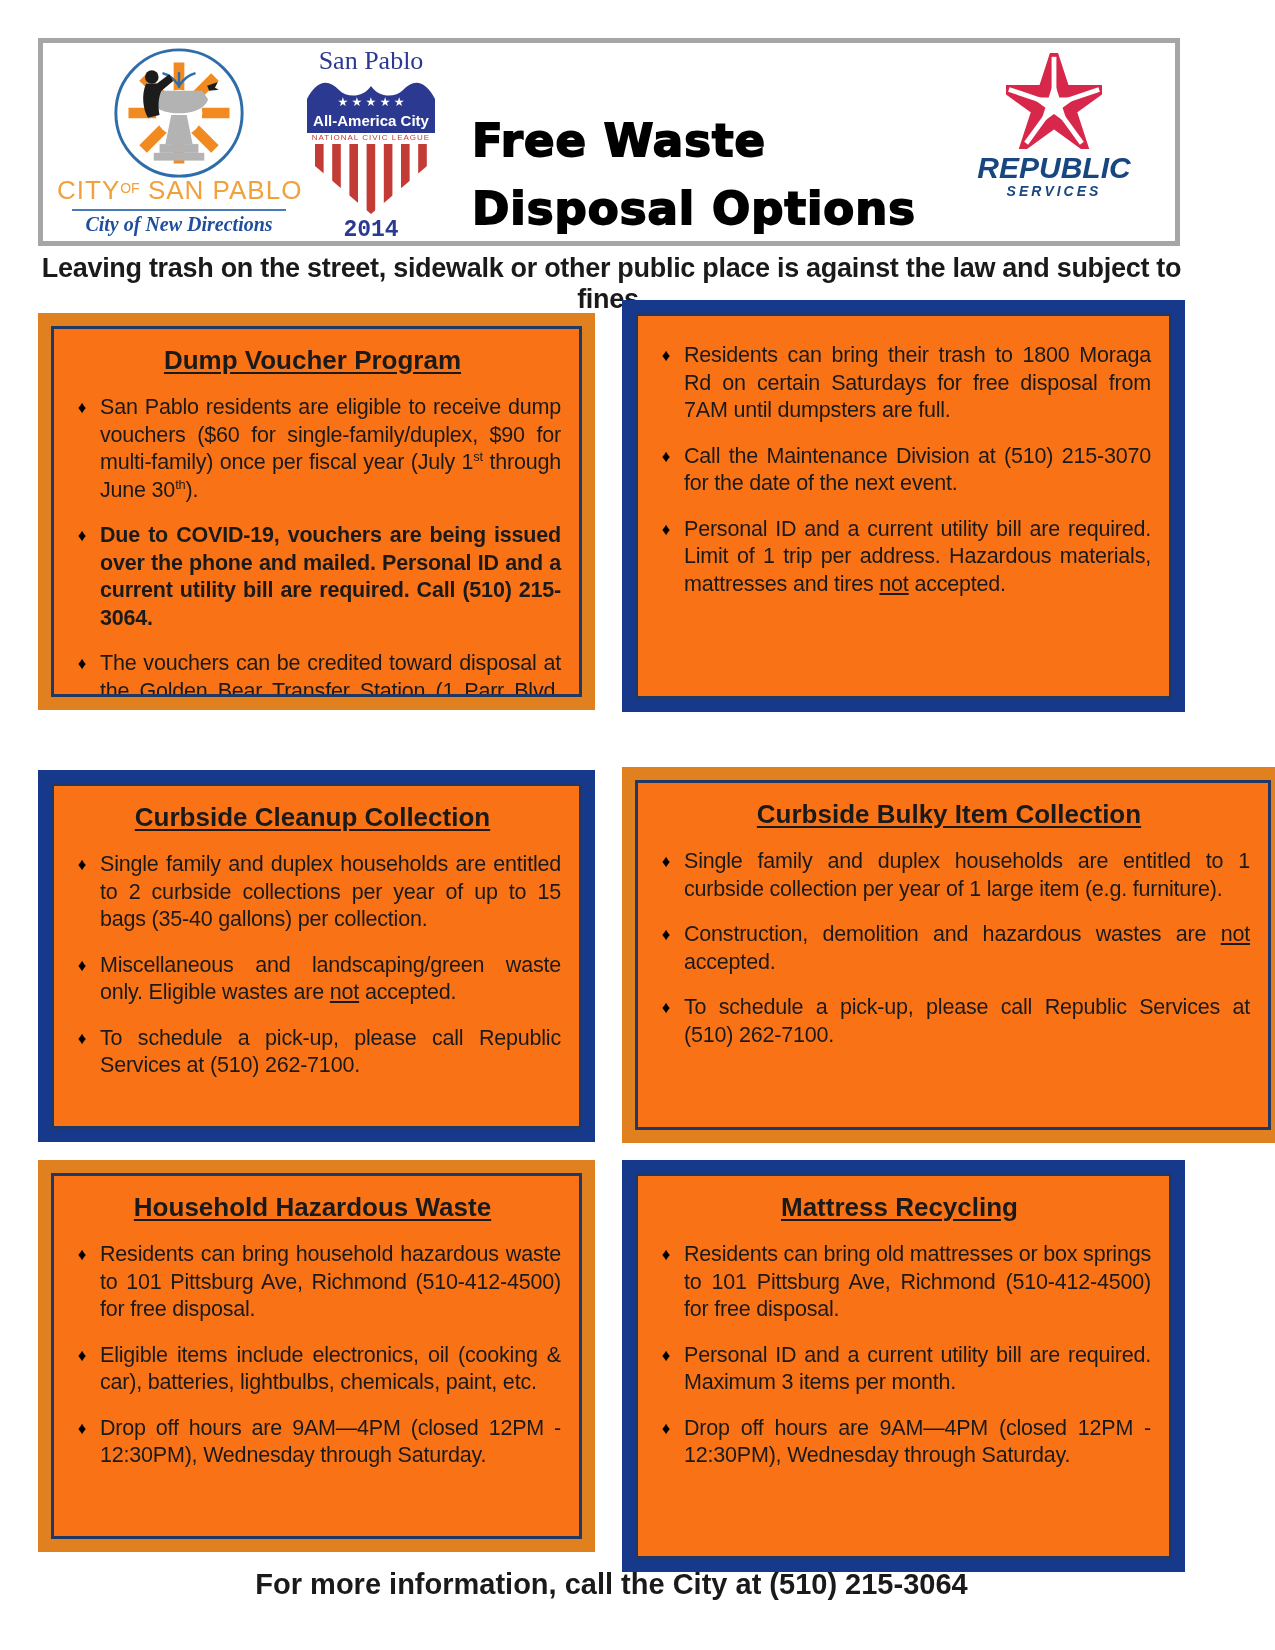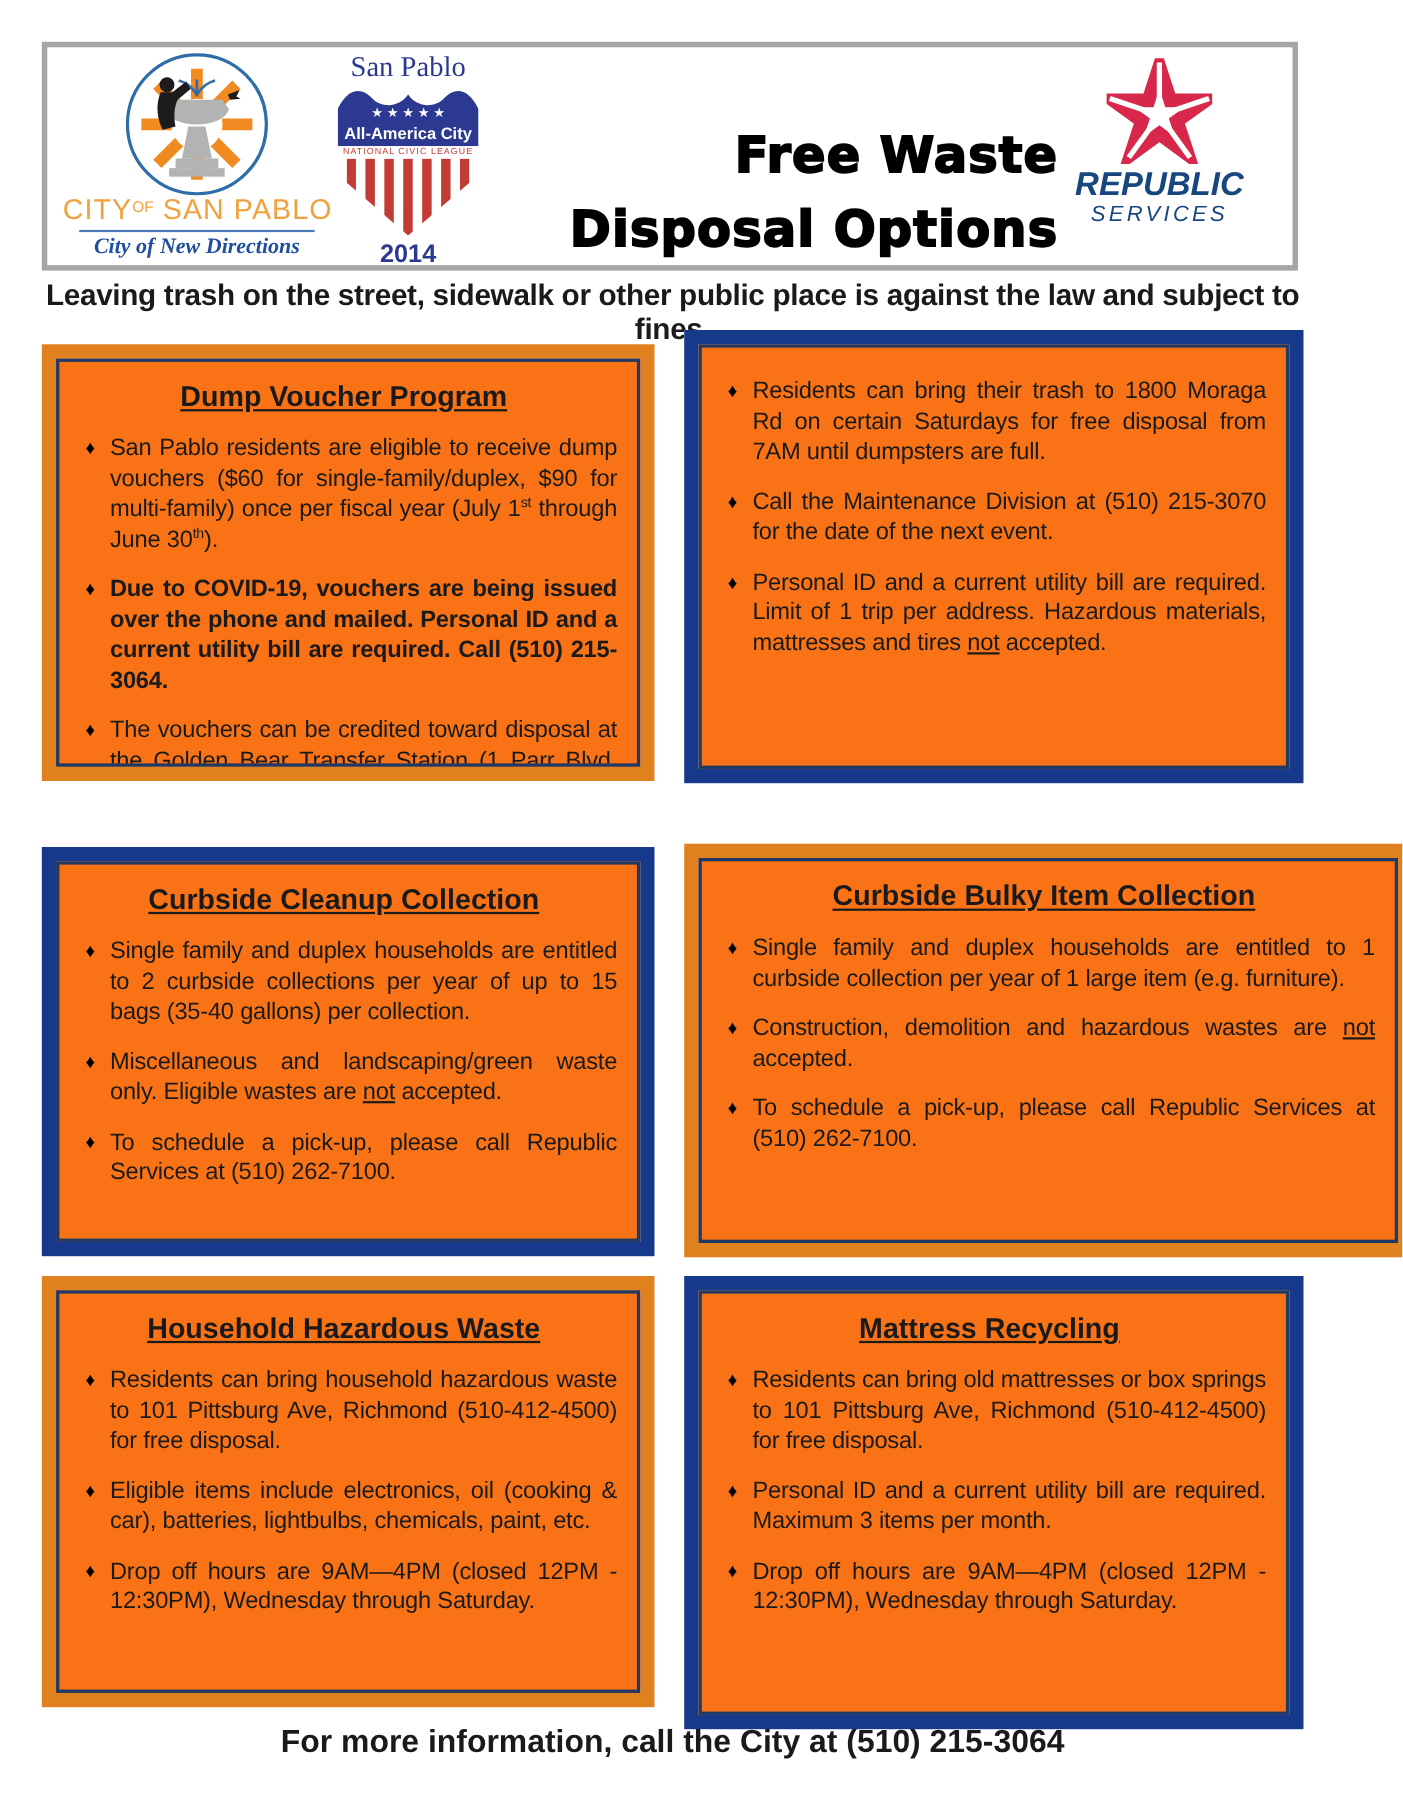--- a/index.html
+++ b/index.html
@@ -32,32 +32,32 @@
   .city-name .of{font-size:14px;vertical-align:6px;letter-spacing:0;}
   .city-rule{width:214px;border-top:2px solid #4A7AB5;margin:3px auto 2px auto;}
   .city-tagline{font-family:"Liberation Serif", serif;font-style:italic;font-weight:bold;
     font-size:20px;color:var(--city-blue);}
 
   .aac-logo{position:absolute;left:258px;top:4px;width:140px;text-align:center;}
   .aac-top{font-family:"Liberation Serif", serif;font-size:26px;color:var(--aac-blue);line-height:1.1;}
   .aac-banner{display:block;margin:1px auto 0 auto;}
   .aac-ncl{font-size:8px;letter-spacing:1px;color:var(--aac-red);line-height:1;margin-top:1px;}
   .aac-shield{display:block;margin:2px auto 0 auto;}
-  .aac-year{font-family:Liberation Sans, sans-serif;font-weight:bold;font-size:23px;color:var(--aac-blue);margin-top:1px;}
-
-  .main-title{position:absolute;left:449px;top:64px;width:470px;text-align:right;}
+  .aac-year{font-family:Liberation Mono, monospace;font-weight:bold;font-size:23px;color:var(--aac-blue);margin-top:1px;}
+
+  .main-title{position:absolute;left:429px;top:64px;width:470px;text-align:left;}
   .title-line{
     font-family:"DejaVu Sans", sans-serif;font-weight:bold;font-size:45px;line-height:1.5;
     color:#000;-webkit-text-stroke:1.8px #000;letter-spacing:1px;white-space:nowrap;
   }
 
   .republic-logo{position:absolute;right:26px;top:10px;width:190px;text-align:center;}
   .republic-logo svg{display:block;margin:0 auto;}
   .republic-line1{font-size:30px;font-weight:bold;font-style:italic;color:var(--republic-blue);line-height:1;margin-top:4px;}
-  .republic-line2{font-size:20px;font-weight:normal;font-style:italic;letter-spacing:3px;color:var(--republic-blue);line-height:1.2;}
+  .republic-line2{font-size:14px;font-weight:bold;font-style:italic;letter-spacing:3px;color:var(--republic-blue);line-height:1.2;}
 
   
   .band{position:absolute;left:38px;width:1147px;text-align:center;font-weight:bold;}
   .subtitle{top:253px;font-size:27px;letter-spacing:-0.3px;}
   .footer{top:1568px;font-size:29px;}
 
   
   .box{position:absolute;background:#fff;box-sizing:border-box;}
   .box.orange{border:13px solid var(--orange);}
   .box.blue{border:13px solid var(--navy);}

